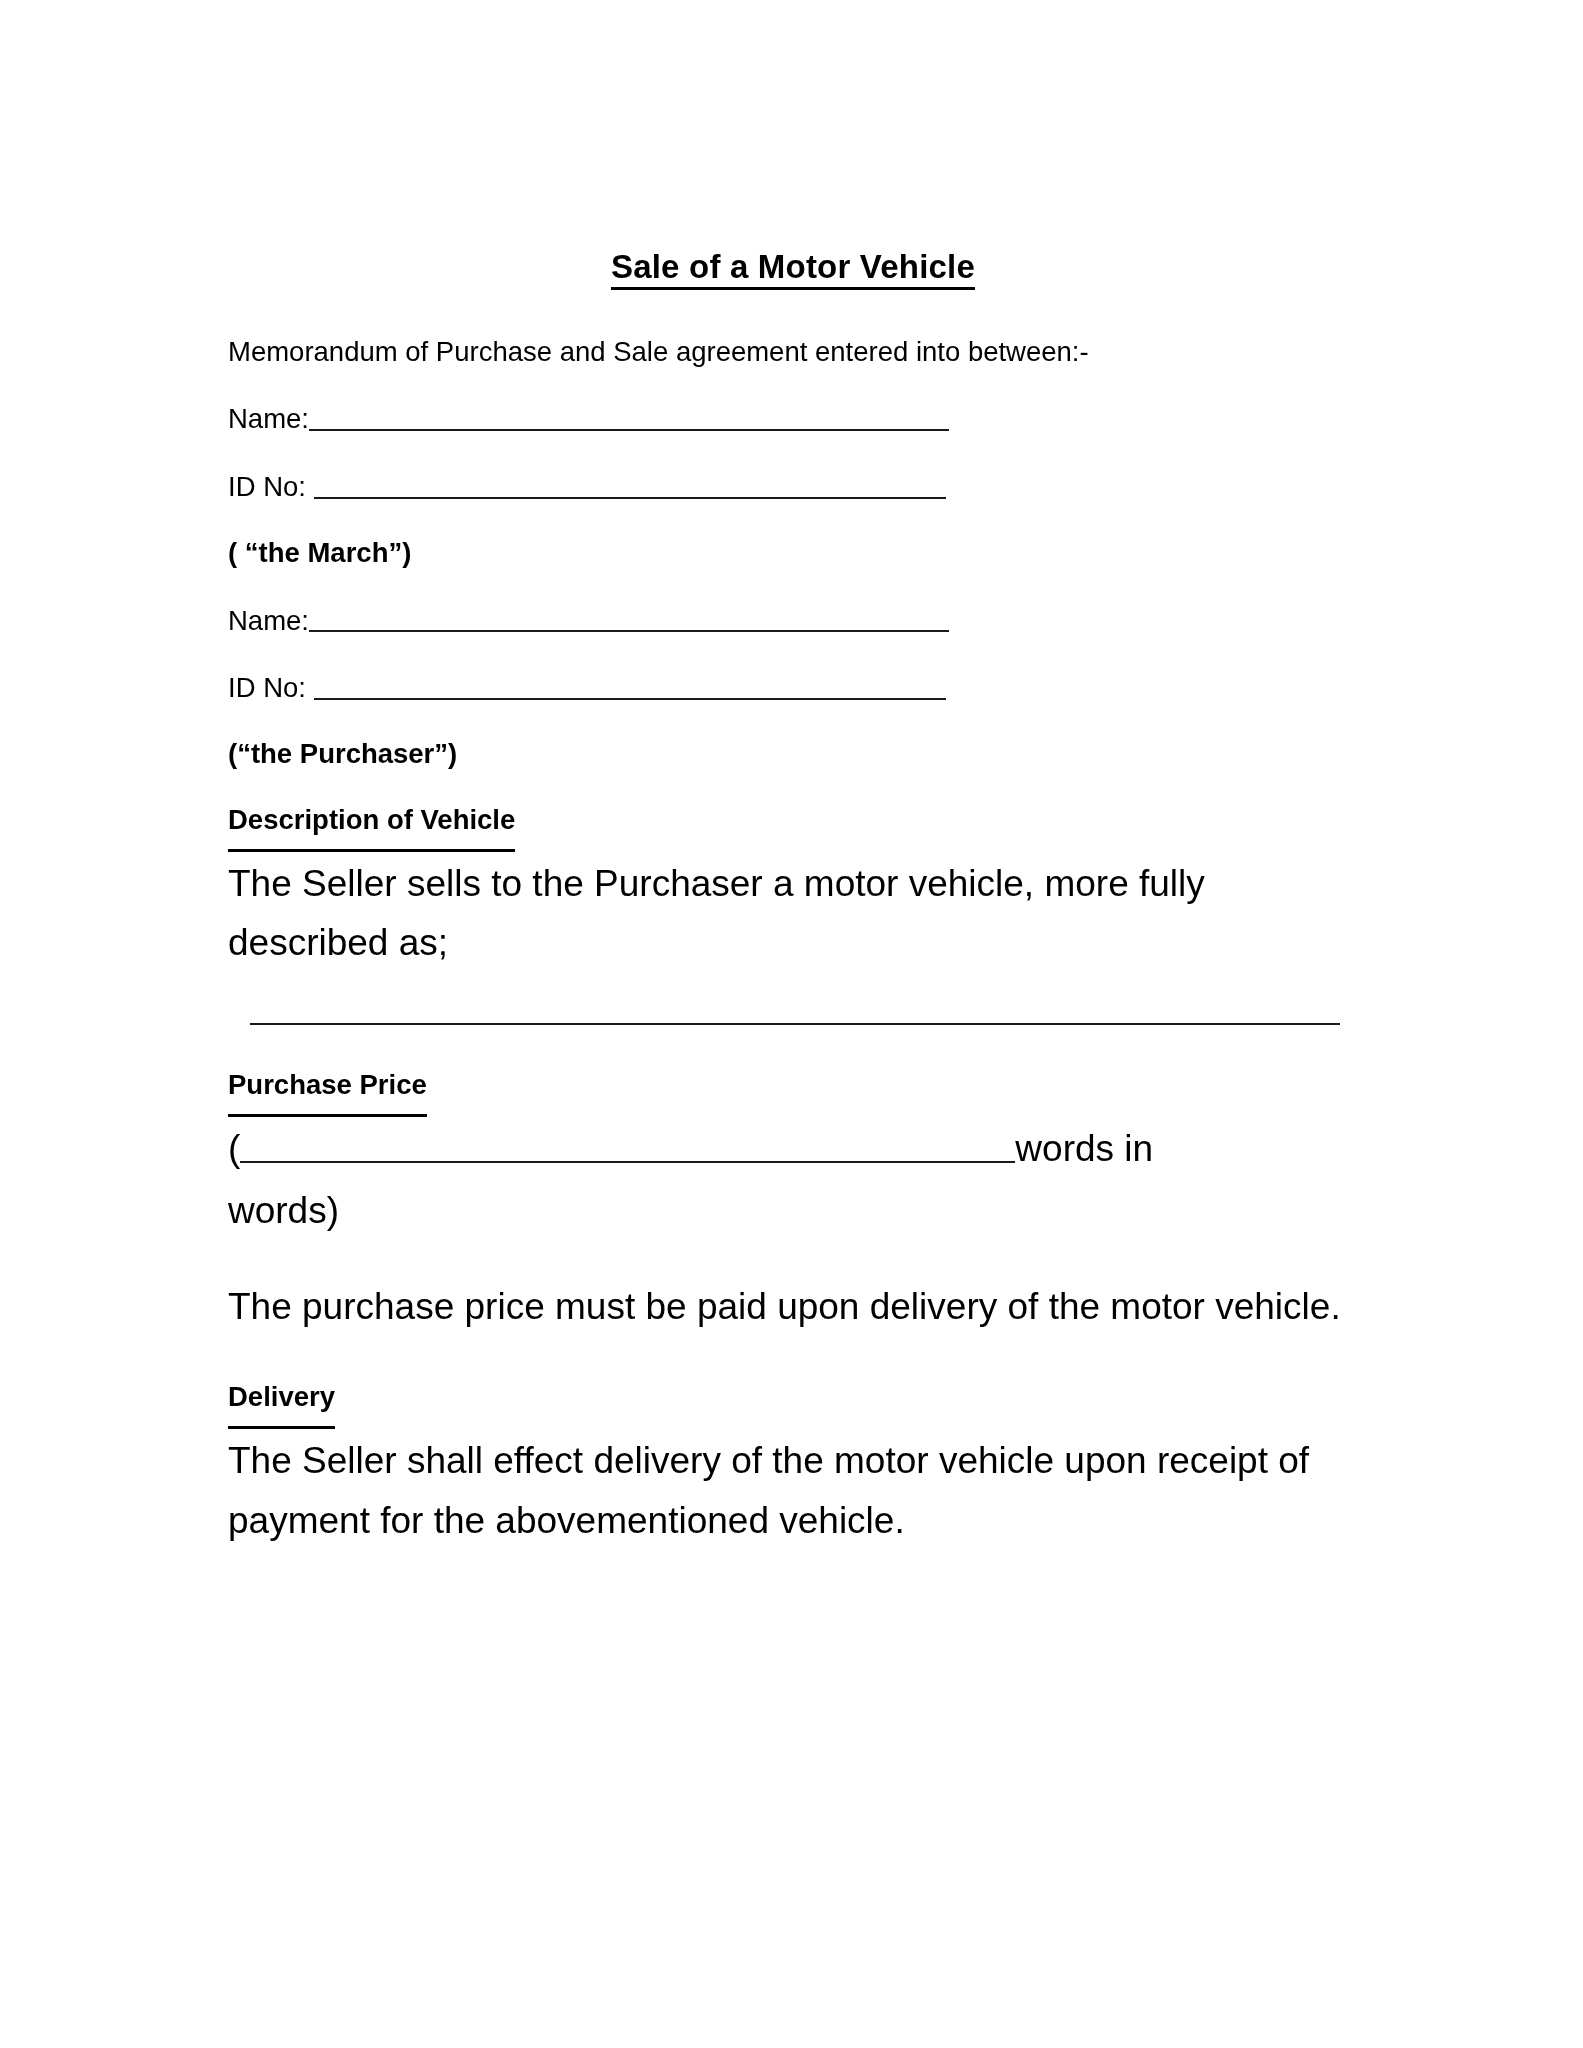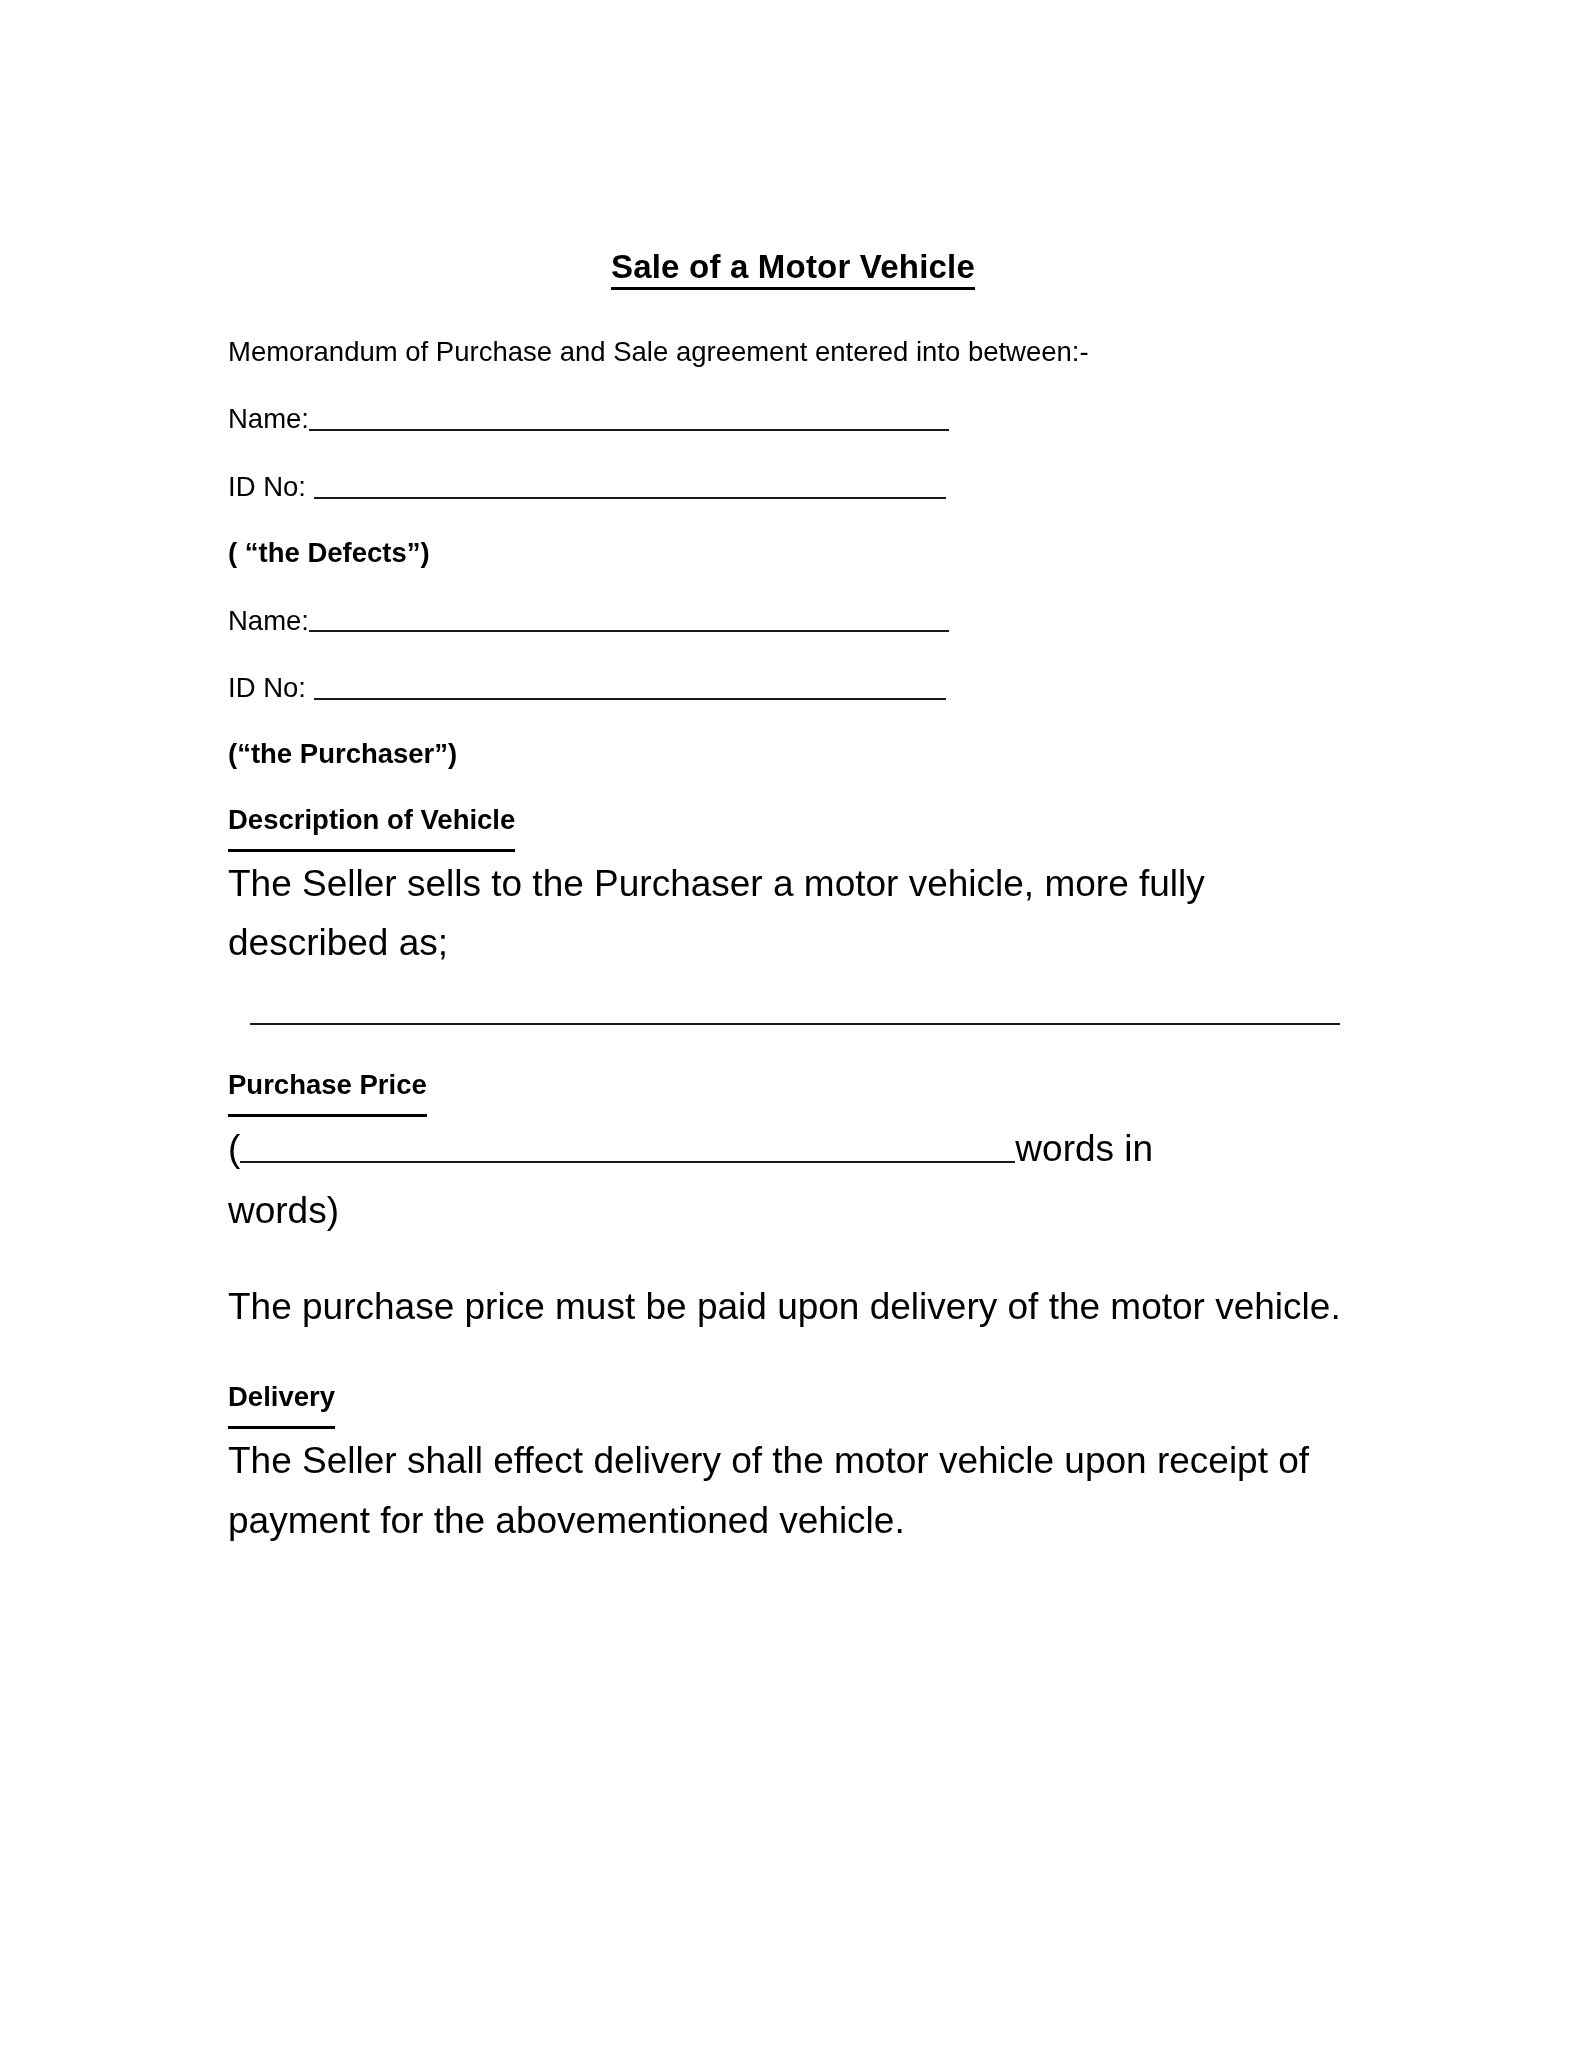--- a/index.html
+++ b/index.html
@@ -137,21 +137,21 @@
   <div class="content">
 
     <h1 class="doc-title"><span>Sale of a Motor Vehicle</span></h1>
 
     <p class="para">Memorandum of Purchase and Sale agreement entered into between:-</p>
 
     <p class="para"><span>Name:</span><span class="fill fill-name"></span></p>
 
     <p class="para"><span>ID No: </span><span class="fill fill-id"></span></p>
 
-    <p class="para bold">( “the Defects”)</p>
+    <p class="para bold">( “the March”)</p>
 
 
     <p class="para"><span>Name:</span><span class="fill fill-name"></span></p>
 
     <p class="para"><span>ID No: </span><span class="fill fill-id"></span></p>
 
     <p class="para bold">(“the Purchaser”)</p>
 
     <div>
       <div class="section-head"><span>Description of Vehicle</span></div>

